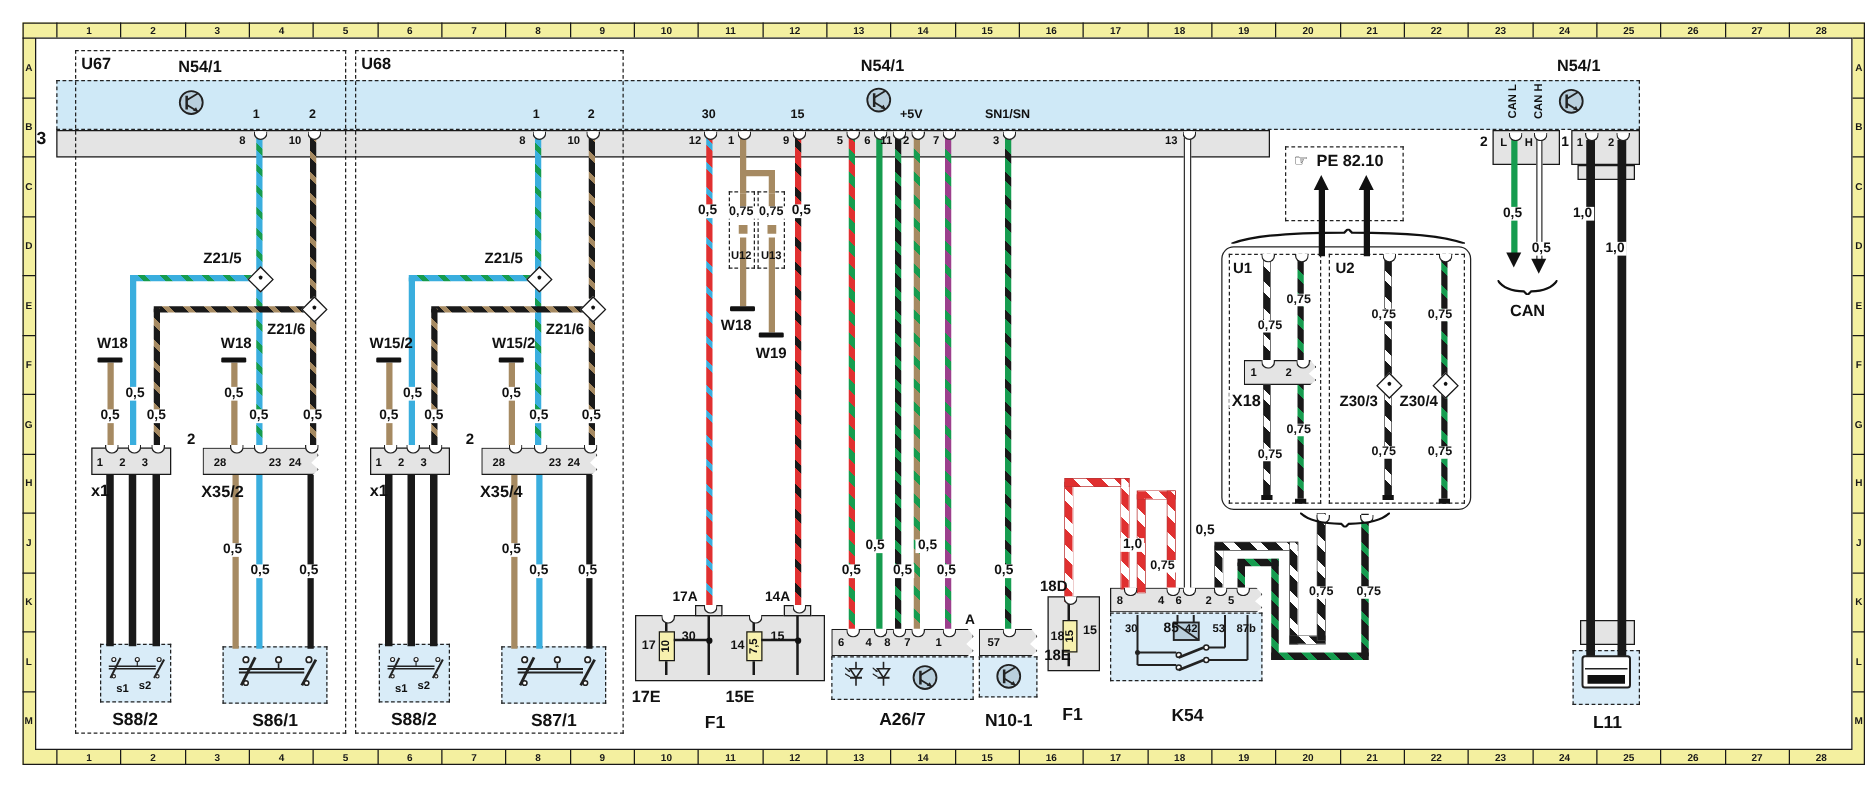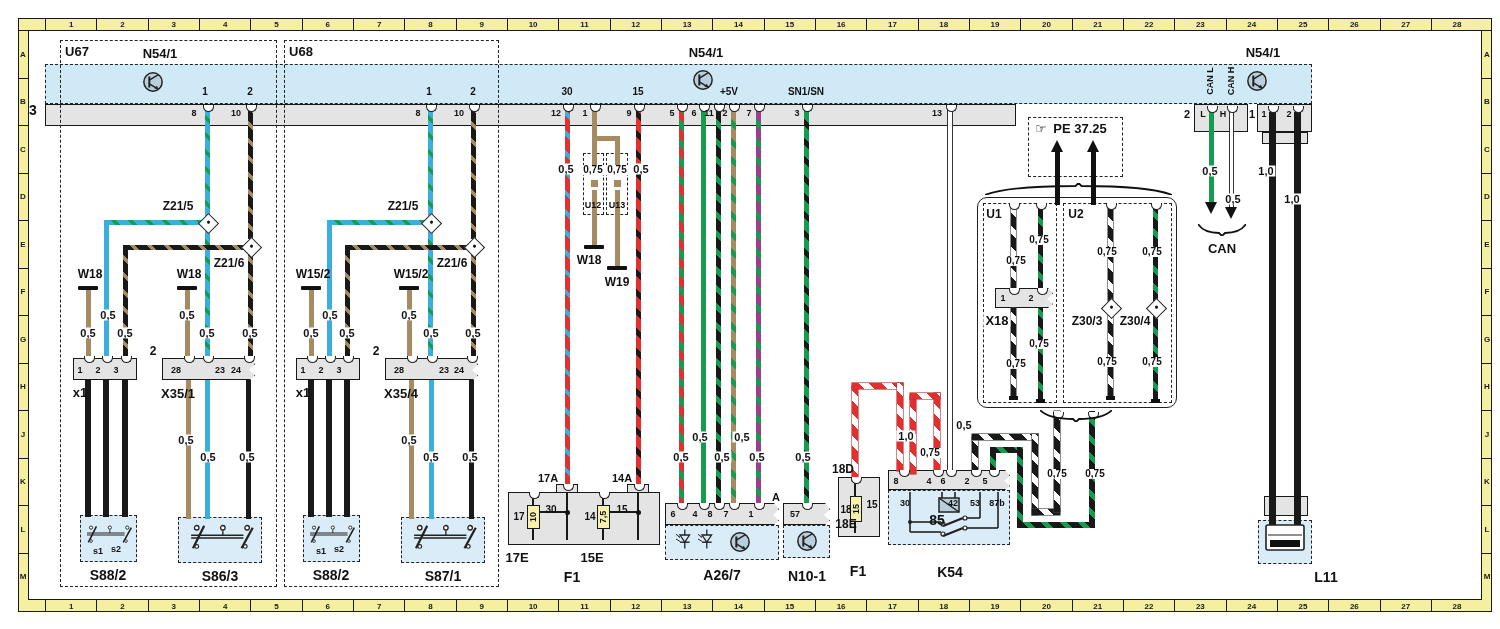--- a/index.html
+++ b/index.html
@@ -595,28 +595,28 @@
       <div class="lbl bg" style="left: 207px; top: 333px; font-size: 11px;">0,5</div>
       <div class="lbl bg" style="left: 250px; top: 333px; font-size: 11px;">0,5</div>
       <div class="lbl" style="left: 153px; top: 351px; font-size: 12px;">2</div>
       <div class="lbl" style="left: 80px; top: 370px; font-size: 9px;">1</div>
       <div class="lbl" style="left: 98px; top: 370px; font-size: 9px;">2</div>
       <div class="lbl" style="left: 116px; top: 370px; font-size: 9px;">3</div>
       <div class="lbl" style="left: 176px; top: 370px; font-size: 9px;">28</div>
       <div class="lbl" style="left: 220px; top: 370px; font-size: 9px;">23</div>
       <div class="lbl" style="left: 236px; top: 370px; font-size: 9px;">24</div>
       <div class="lbl" style="left: 80px; top: 392px; font-size: 13px;">x1</div>
-      <div class="lbl" style="left: 178px; top: 393px; font-size: 13px;">X35/1</div>
+      <div class="lbl" style="left: 178px; top: 393px; font-size: 13px;">X35/2</div>
       <div class="lbl bg" style="left: 186px; top: 440px; font-size: 11px;">0,5</div>
       <div class="lbl bg" style="left: 208px; top: 457px; font-size: 11px;">0,5</div>
       <div class="lbl bg" style="left: 247px; top: 457px; font-size: 11px;">0,5</div>
       <div class="lbl" style="left: 98px; top: 551px; font-size: 9px;">s1</div>
       <div class="lbl" style="left: 116px; top: 549px; font-size: 9px;">s2</div>
       <div class="lbl" style="left: 108px; top: 575px; font-size: 14px;">S88/2</div>
-      <div class="lbl" style="left: 220px; top: 576px; font-size: 14px;">S86/3</div>
+      <div class="lbl" style="left: 220px; top: 576px; font-size: 14px;">S86/1</div>
       <div class="lbl" style="left: 403px; top: 206px; font-size: 12px;">Z21/5</div>
       <div class="lbl" style="left: 452px; top: 263px; font-size: 12px;">Z21/6</div>
       <div class="lbl" style="left: 313px; top: 274px; font-size: 12px;">W15/2</div>
       <div class="lbl" style="left: 411px; top: 274px; font-size: 12px;">W15/2</div>
       <div class="lbl bg" style="left: 330px; top: 315px; font-size: 11px;">0,5</div>
       <div class="lbl bg" style="left: 311px; top: 333px; font-size: 11px;">0,5</div>
       <div class="lbl bg" style="left: 347px; top: 333px; font-size: 11px;">0,5</div>
       <div class="lbl bg" style="left: 409px; top: 315px; font-size: 11px;">0,5</div>
       <div class="lbl bg" style="left: 431px; top: 333px; font-size: 11px;">0,5</div>
       <div class="lbl bg" style="left: 473px; top: 333px; font-size: 11px;">0,5</div>
@@ -669,52 +669,52 @@
       <div class="lbl" style="left: 858px; top: 571px; font-size: 14px;">F1</div>
       <div class="lbl bg" style="left: 906px; top: 436px; font-size: 11px;">1,0</div>
       <div class="lbl bg" style="left: 930px; top: 453px; font-size: 10px;">0,75</div>
       <div class="lbl" style="left: 964px; top: 425px; font-size: 11px;">0,5</div>
       <div class="lbl" style="left: 896px; top: 481px; font-size: 9px;">8</div>
       <div class="lbl" style="left: 929px; top: 481px; font-size: 9px;">4</div>
       <div class="lbl" style="left: 943px; top: 481px; font-size: 9px;">6</div>
       <div class="lbl" style="left: 967px; top: 481px; font-size: 9px;">2</div>
       <div class="lbl" style="left: 985px; top: 481px; font-size: 9px;">5</div>
       <div class="lbl" style="left: 905px; top: 503px; font-size: 9px;">30</div>
-      <div class="lbl" style="left: 937px; top: 520px; font-size: 14px; text-align: center;">85</div>
+      <div class="lbl" style="left: 937px; top: 503px; font-size: 11px; text-align: center;">85</div>
       <div class="lbl" style="left: 953px; top: 503px; font-size: 9px;">42</div>
       <div class="lbl" style="left: 975px; top: 503px; font-size: 9px;">53</div>
       <div class="lbl" style="left: 997px; top: 503px; font-size: 9px;">87b</div>
       <div class="lbl" style="left: 950px; top: 572px; font-size: 14px;">K54</div>
       <div class="lbl bg" style="left: 1057px; top: 474px; font-size: 10px;">0,75</div>
       <div class="lbl bg" style="left: 1095px; top: 474px; font-size: 10px;">0,75</div>
       <div class="lbl" style="left: 673px; top: 514px; font-size: 9px;">6</div>
       <div class="lbl" style="left: 695px; top: 514px; font-size: 9px;">4</div>
       <div class="lbl" style="left: 710px; top: 514px; font-size: 9px;">8</div>
       <div class="lbl" style="left: 726px; top: 514px; font-size: 9px;">7</div>
       <div class="lbl" style="left: 751px; top: 514px; font-size: 9px;">1</div>
       <div class="lbl" style="left: 776px; top: 497px; font-size: 11px;">A</div>
       <div class="lbl" style="left: 722px; top: 575px; font-size: 14px;">A26/7</div>
       <div class="lbl" style="left: 795px; top: 514px; font-size: 9px;">57</div>
       <div class="lbl" style="left: 807px; top: 576px; font-size: 14px;">N10-1</div>
-      <div class="lbl" style="left: 1080px; top: 128px; font-size: 13px;">PE 37.25</div>
+      <div class="lbl" style="left: 1080px; top: 128px; font-size: 13px;">PE 82.10</div>
       <div class="lbl" style="left: 994px; top: 214px; font-size: 12px;">U1</div>
       <div class="lbl" style="left: 1076px; top: 214px; font-size: 12px;">U2</div>
       <div class="lbl bg" style="left: 1016px; top: 261px; font-size: 10px;">0,75</div>
       <div class="lbl bg" style="left: 1039px; top: 240px; font-size: 10px;">0,75</div>
       <div class="lbl" style="left: 1003px; top: 298px; font-size: 9px;">1</div>
       <div class="lbl" style="left: 1031px; top: 298px; font-size: 9px;">2</div>
       <div class="lbl bg" style="left: 997px; top: 320px; font-size: 13px;">X18</div>
       <div class="lbl bg" style="left: 1039px; top: 344px; font-size: 10px;">0,75</div>
       <div class="lbl bg" style="left: 1016px; top: 364px; font-size: 10px;">0,75</div>
       <div class="lbl bg" style="left: 1107px; top: 252px; font-size: 10px;">0,75</div>
       <div class="lbl bg" style="left: 1152px; top: 252px; font-size: 10px;">0,75</div>
       <div class="lbl bg" style="left: 1087px; top: 321px; font-size: 12px;">Z30/3</div>
       <div class="lbl bg" style="left: 1135px; top: 321px; font-size: 12px;">Z30/4</div>
       <div class="lbl bg" style="left: 1107px; top: 362px; font-size: 10px;">0,75</div>
       <div class="lbl bg" style="left: 1152px; top: 362px; font-size: 10px;">0,75</div>
       <div class="lbl bg" style="left: 1210px; top: 171px; font-size: 11px;">0,5</div>
       <div class="lbl bg" style="left: 1233px; top: 199px; font-size: 11px;">0,5</div>
       <div class="lbl" style="left: 1222px; top: 248px; font-size: 13px;">CAN</div>
       <div class="lbl bg" style="left: 1266px; top: 171px; font-size: 11px;">1,0</div>
       <div class="lbl bg" style="left: 1292px; top: 199px; font-size: 11px;">1,0</div>
-      <div class="lbl" style="left: 1286px; top: 577px; font-size: 14px; margin-left: 40px;">L11</div>
+      <div class="lbl" style="left: 1286px; top: 577px; font-size: 14px;">L11</div>
     </div>
 </div>
 
 </body></html>

